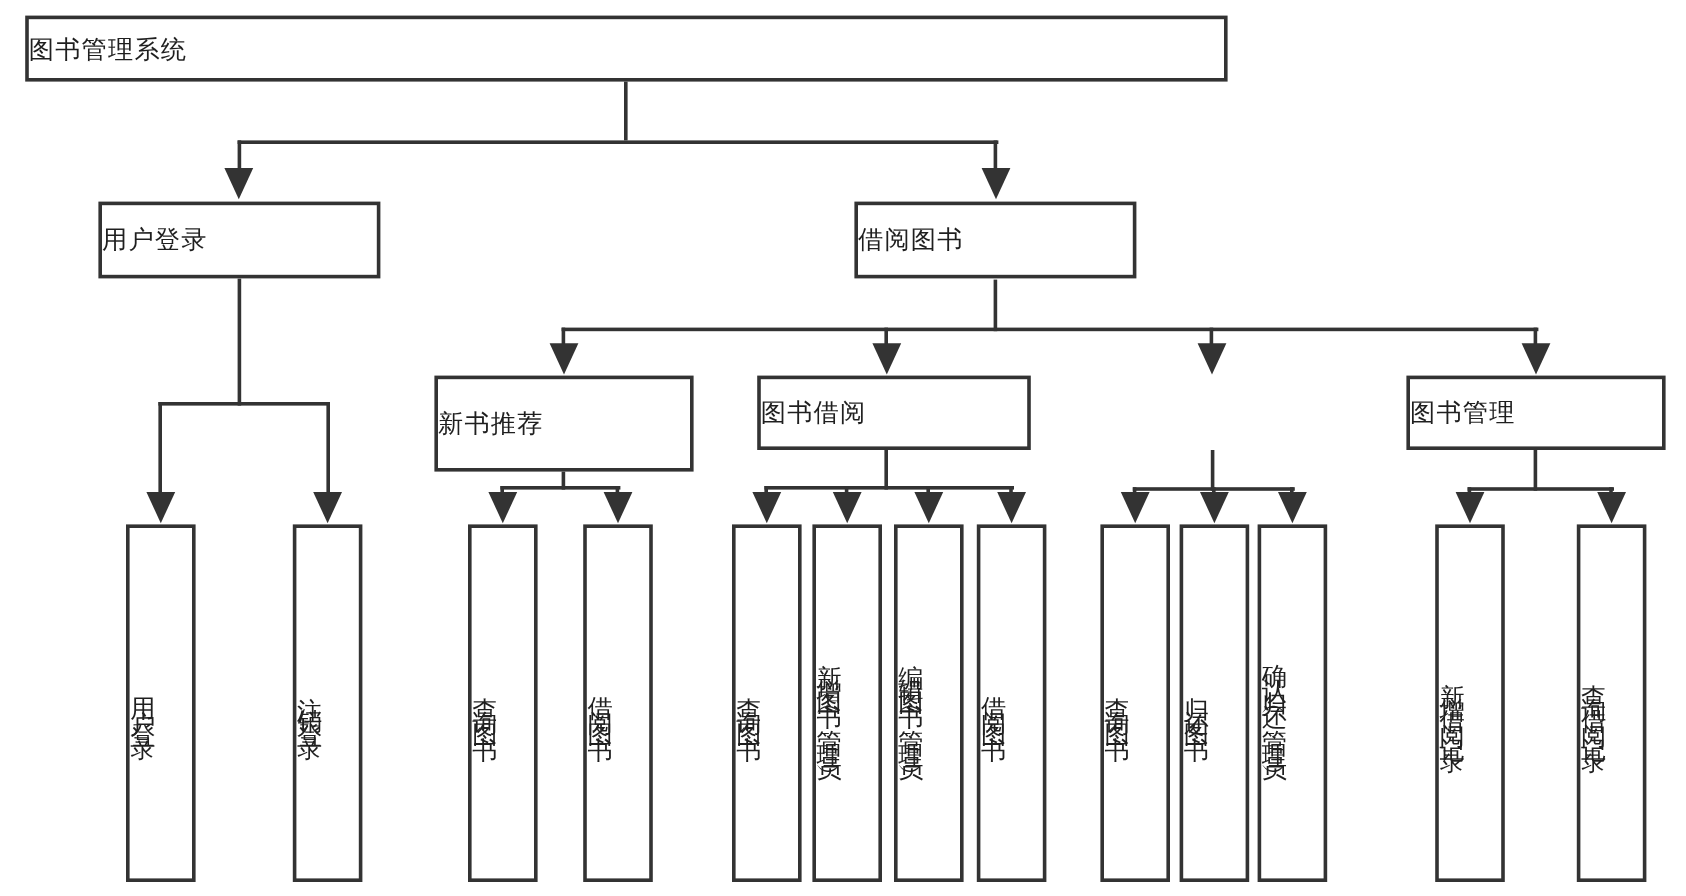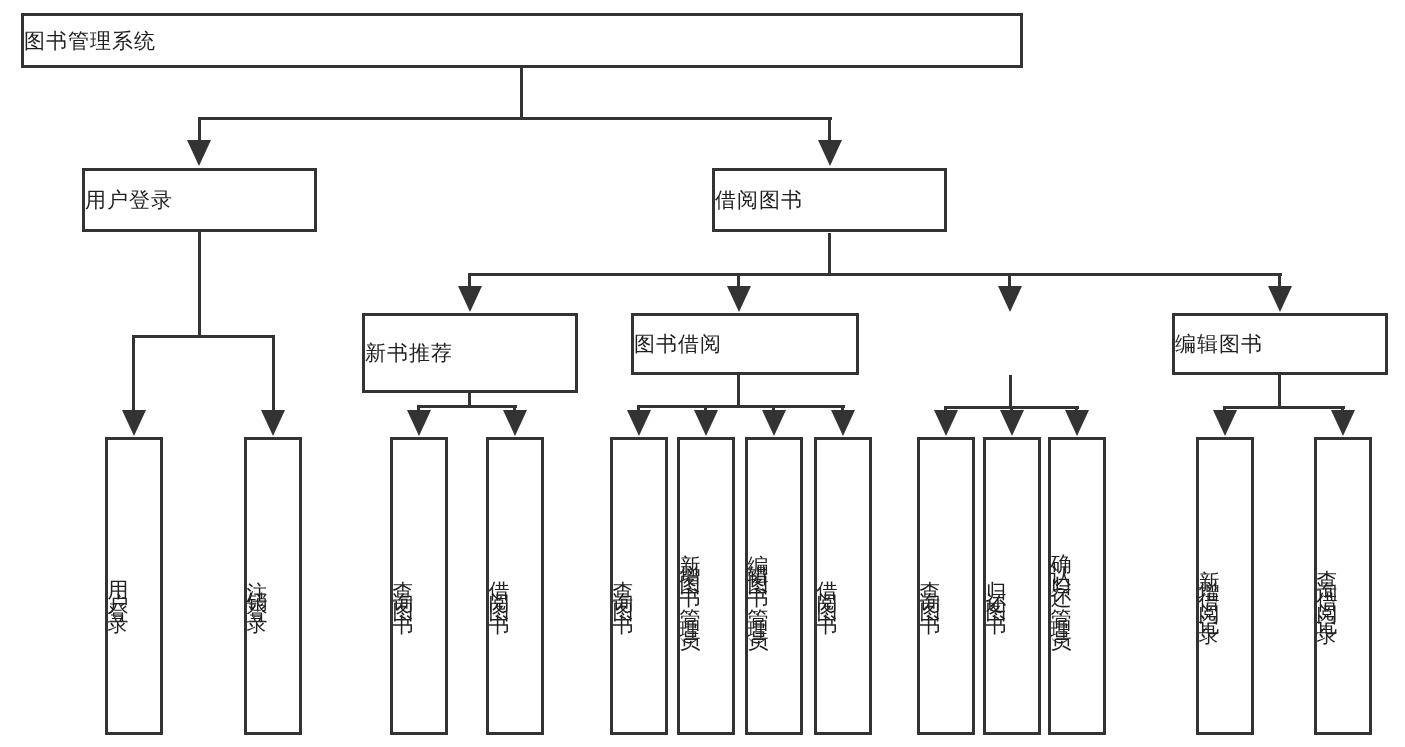--- a/index.html
+++ b/index.html
@@ -139,21 +139,21 @@
     <span>借阅图书</span>
   </div>
 
   <div class="box hbox" style="left:362px;top:313px;width:216px;height:80px">
     <span>新书推荐</span>
   </div>
   <div class="box hbox" style="left:631px;top:313px;width:228px;height:62px">
     <span>图书借阅</span>
   </div>
   <div class="box hbox" style="left:1172px;top:313px;width:216px;height:62px">
-    <span>编辑图书</span>
+    <span>图书管理</span>
   </div>
 
   <div class="box vbox" style="left:105px;top:437px;width:58px;height:298px">
     <span>用户登录</span>
   </div>
   <div class="box vbox" style="left:244px;top:437px;width:58px;height:298px">
     <span>注销登录</span>
   </div>
 
   <div class="box vbox" style="left:390px;top:437px;width:58px;height:298px">

